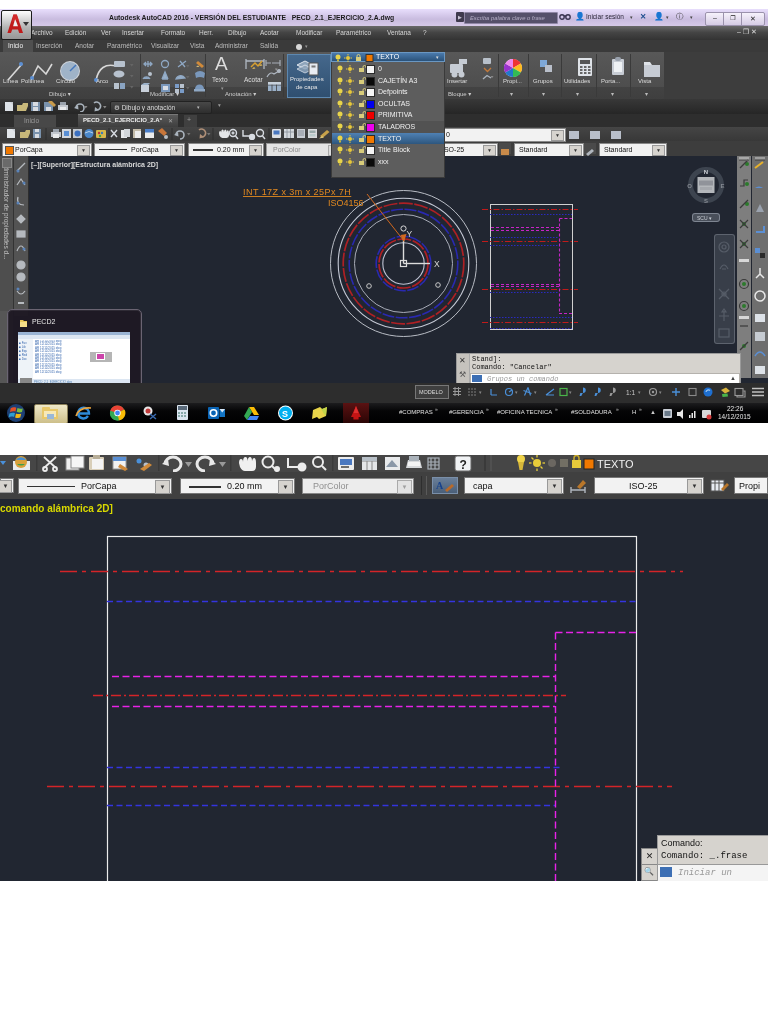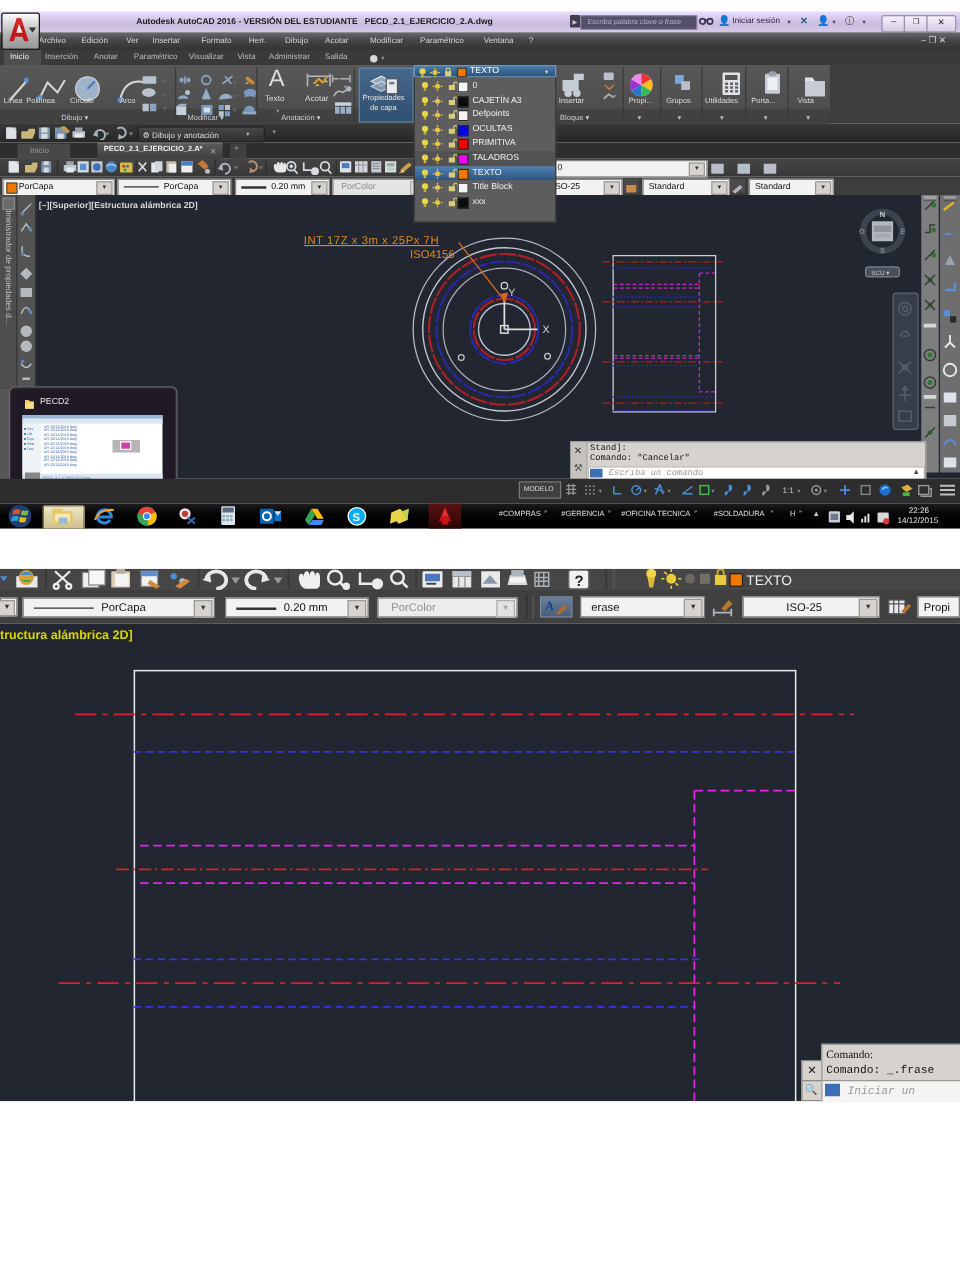--- a/index.html
+++ b/index.html
@@ -604,21 +604,21 @@
     </div>
 
     <div class="a" style="left:456px;top:197px;width:283px;height:30px;background:#d6d3ce;border:1px solid #9a9a9a">
       <div class="a" style="left:0;top:0;width:12px;height:30px;background:#c5c2bd;border-right:1px solid #aaa"></div>
       <div class="tx" style="left:2px;top:2px;font-size:8px;color:#333">✕</div>
       <div class="tx" style="left:2px;top:16px;font-size:8px;color:#555">⚒</div>
       <div class="tx" style="left:15px;top:1px;font-size:7px;font-family:'Liberation Mono',monospace;color:#111">Stand]:</div>
       <div class="tx" style="left:15px;top:9px;font-size:7px;font-family:'Liberation Mono',monospace;color:#111">Comando: "Cancelar"</div>
       <div class="a" style="left:13px;top:19px;width:268px;height:10px;background:#fff;border:1px solid #b5b2ad">
         <div class="a" style="left:1px;top:1px;width:10px;height:7px;background:#3d6fb4"></div>
-        <div class="tx" style="left:16px;top:1px;font-size:7px;font-style:italic;color:#999;font-family:'Liberation Mono',monospace">Escriba un comando</div>
+        <div class="tx" style="left:16px;top:1px;font-size:7px;font-style:italic;color:#999;font-family:'Liberation Mono',monospace">Grupos un comando</div>
         <div class="tx" style="right:3px;top:1px;font-size:6px;color:#444">▲</div>
       </div>
     </div>
 
   </div>
 
   <div class="a" style="left:7px;top:300px;width:133px;height:84px;background:rgba(30,25,35,.96);border:1px solid #6a6472;border-radius:5px;box-shadow:inset 0 0 0 1px rgba(255,255,255,.08)">
     <svg class="a" style="left:11px;top:8px" width="9" height="10" viewBox="0 0 9 10">
         <path d="M1 2 h3 l1 1 h3 v6 h-7z" fill="#e8c85a"></path>
         <path d="M1 4 h7 v5 h-7z" fill="#f5de8a"></path>
@@ -1122,21 +1122,21 @@
       <div class="a" style="right:1px;top:1px;width:13px;height:12px;background:#e2e2e2;border:1px solid #aaa;font-size:6px;text-align:center;line-height:12px;color:#a0a0a0">▼</div>
     </div>
     <div class="a" style="left:421px;top:4px;width:4px;height:19px;border-left:1px solid #2e2e2e;border-right:1px solid #5a5a5a"></div>
     <div class="a" style="left:432px;top:5px;width:26px;height:17px;background:linear-gradient(#6a7f99,#4a5f79);border:1px solid #7a8fa9;box-sizing:border-box">
       <div class="tx" style="left:3px;top:2px;font-size:10px;color:#16418c;font-weight:bold;font-family:'Liberation Serif',serif">A</div>
       <svg class="a" style="left:11px;top:4px" width="12" height="10">
           <path d="M1 8 l7 -6 2 2 -7 6z" fill="#b86a2a"></path>
         </svg>
     </div>
     <div class="a" style="left:464px;top:5px;width:100px;height:17px;background:#f2f2f2;border:1px solid #777;box-sizing:border-box">
-      <div class="tx" style="left:8px;top:3px;font-size:9px;color:#111">erase</div>
+      <div class="tx" style="left:8px;top:3px;font-size:9px;color:#111">capa</div>
       <div class="a" style="right:1px;top:1px;width:13px;height:13px;background:#d6d3ce;border:1px solid #999;font-size:6px;text-align:center;line-height:13px;color:#333">▼</div>
     </div>
     <div class="a" style="left:569px;top:5px;width:20px;height:17px">
       <svg width="20" height="17">
           <path d="M2 13 h14 M2 10 v6 M16 10 v6" stroke="#b0b6be" stroke-width="1.4" fill="none"></path>
           <path d="M8 10 l6 -7 3 3 -6 6z" fill="#b8762a"></path>
         </svg>
     </div>
     <div class="a" style="left:594px;top:5px;width:110px;height:17px;background:#f2f2f2;border:1px solid #777;box-sizing:border-box">
       <div class="tx" style="left:34px;top:3px;font-size:9px;color:#111">ISO-25</div>
@@ -1148,21 +1148,21 @@
           <path d="M2 6 h13 M6 3 v11 M10 3 v11" stroke="#555" stroke-width="1"></path>
           <path d="M12 12 l6 -6 2 2 -6 6z" fill="#b8762a"></path>
         </svg>
     </div>
     <div class="a" style="left:734px;top:5px;width:34px;height:17px;background:#f2f2f2;border:1px solid #777;box-sizing:border-box">
       <div class="tx" style="left:4px;top:3px;font-size:9px;color:#111">Propi</div>
     </div>
   </div>
 
   <div class="a" id="vp2" style="left:0;top:44px;width:768px;height:382px;background:#212631">
-    <div class="tx" style="left:0;top:4px;font-size:10px;color:#d8d800;font-weight:bold">tructura alámbrica 2D]</div>
+    <div class="tx" style="left:0;top:4px;font-size:10px;color:#d8d800;font-weight:bold">comando alámbrica 2D]</div>
     <svg class="a" style="left:0;top:0" width="768" height="382" viewBox="0 0 768 382">
       <g fill="none">
         <rect x="107.5" y="37.5" width="529" height="500" stroke="#ececec" stroke-width="1.2"></rect>
         <g stroke="#d42428" stroke-width="1.4">
           <line x1="60" y1="72.5" x2="683" y2="72.5" stroke-dasharray="17 5 4 5"></line>
           <line x1="93" y1="196.5" x2="566" y2="196.5" stroke-dasharray="10 3 2 3"></line>
           <line x1="47" y1="287.5" x2="672" y2="287.5" stroke-dasharray="17 5 4 5"></line>
         </g>
         <g stroke="#3434e0" stroke-width="1.4" stroke-dasharray="6 3.5">
           <line x1="107" y1="102.5" x2="636" y2="102.5"></line>
@@ -1175,21 +1175,21 @@
           <line x1="112" y1="177.5" x2="555" y2="177.5"></line>
           <line x1="112" y1="207.5" x2="555" y2="207.5"></line>
         </g>
       </g>
     </svg>
 
     <div class="a" style="left:641px;top:336px;width:127px;height:46px">
       <div class="a" style="left:0;top:13px;width:15px;height:15px;background:#d6d3ce;border:1px solid #888;text-align:center;font-size:9px;line-height:14px;color:#222">✕</div>
       <div class="a" style="left:0;top:29px;width:15px;height:15px;background:#d6d3ce;border:1px solid #888;text-align:center;font-size:8px;line-height:14px;color:#222">🔍</div>
       <div class="a" style="left:16px;top:0;width:111px;height:28px;background:#d6d3ce;border:1px solid #999">
-        <div class="tx" style="left:3px;top:2px;font-size:9px;font-family:Liberation Serif, serif;color:#111">Comando:</div>
+        <div class="tx" style="left:3px;top:2px;font-size:9px;font-family:Liberation Sans, sans-serif;color:#111">Comando:</div>
         <div class="tx" style="left:3px;top:15px;font-size:9px;font-family:'Liberation Mono',monospace;color:#111">Comando: _.frase</div>
       </div>
       <div class="a" style="left:16px;top:29px;width:111px;height:17px;background:#f4f4f4;border:1px solid #999">
         <div class="a" style="left:2px;top:2px;width:12px;height:10px;background:#3d6fb4"></div>
         <div class="tx" style="left:20px;top:3px;font-size:9px;font-style:italic;color:#999;font-family:'Liberation Mono',monospace">Iniciar un </div>
       </div>
     </div>
   </div>
 </div>
 

